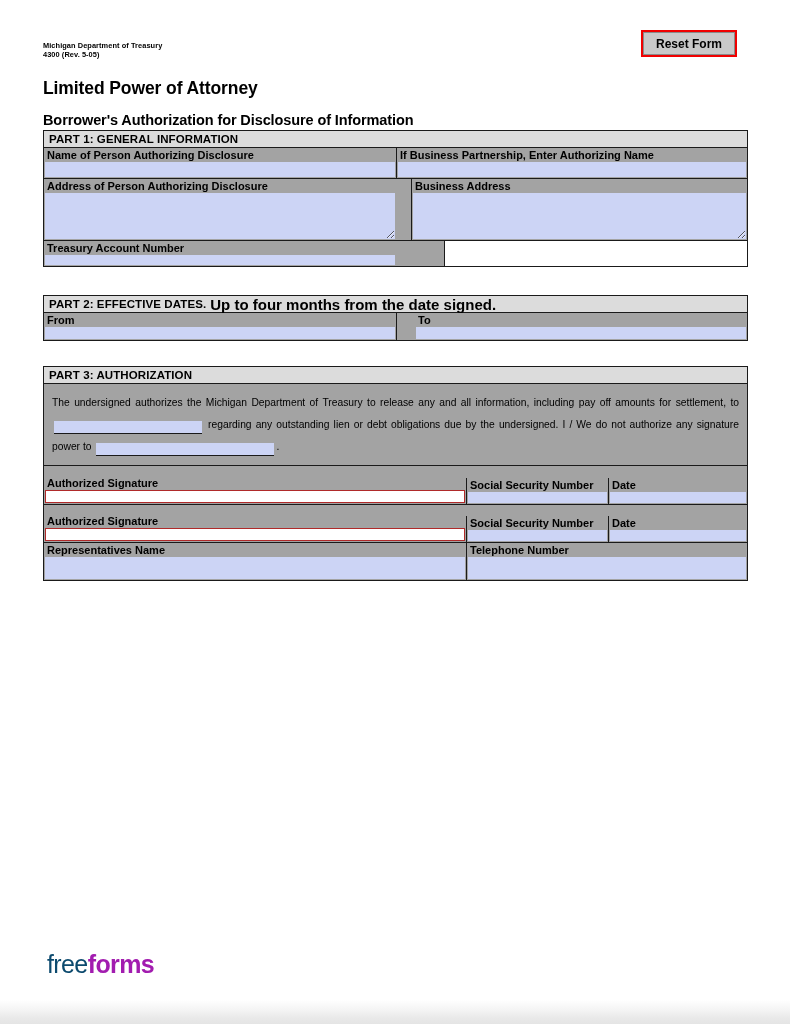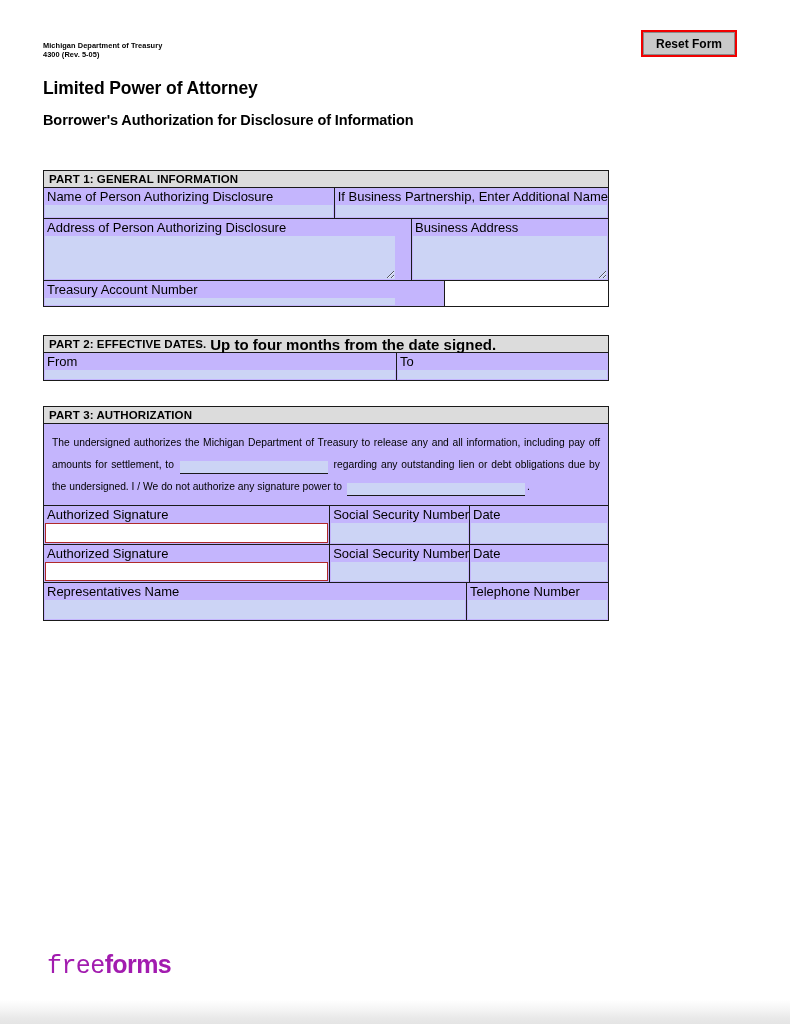--- a/index.html
+++ b/index.html
@@ -95,25 +95,24 @@
     top: 112px;
     font-size: 14.5px;
     font-weight: bold;
     letter-spacing: -0.1px;
   }
 
   
   .block {
     position: absolute;
     left: 43px;
-    width: 566px;
+    width: 705px;
     box-sizing: border-box;
     border: 1.5px solid #1a1a1a;
-    background: #c4b5fd;
-    margin-top: 40px;
+    background: #a3a3a3;
   }
   .section-header {
     background: #dcdcdc;
     border-bottom: 1.5px solid #1a1a1a;
     height: 17px;
     display: flex;
     align-items: center;
     padding-left: 5px;
     box-sizing: border-box;
   }
@@ -139,22 +138,22 @@
   .cell {
     box-sizing: border-box;
     position: relative;
     display: flex;
     flex-direction: column;
   }
   .cell + .cell {
     border-left: 1.5px solid #1a1a1a;
   }
   .cell .lbl {
-    font-size: 13px;
-    font-weight: normal;
+    font-size: 11px;
+    font-weight: bold;
     padding: 1px 0 0 3px;
     line-height: 1.2;
     white-space: nowrap;
   }
   .fld {
     background: #ccd4f5;
     border: none;
     outline: none;
     margin: 0 1px 1px 1px;
     flex: 1 1 auto;
@@ -171,21 +170,21 @@
   #part1 .row.r1 { height: 30px; }
   #part1 .row.r2 { height: 62px; gap: 15px; }
   #part1 .row.r3 { height: 26px; gap: 48px; }
   #part1 .c-left  { width: 352px; }
   #part1 .c-right { flex: 1 1 auto; }
 
   
   #part2 { top: 295px; }
   #part2 .row.r1 { height: 27px; }
   #part2 .c-left  { width: 352px; }
-  #part2 .c-right { flex: 1 1 auto; }
+  #part2 .c-right { flex: 1 1 auto; padding-left: 18px; }
 
   
   #part3 { top: 366px; }
   .para {
     padding: 8px 8px 7px 8px;
     font-size: 10.3px;
     line-height: 22px;
     text-align: justify;
     border-bottom: 1.5px solid #1a1a1a;
   }
@@ -201,21 +200,21 @@
     font-size: 10px;
     padding: 0 2px;
     box-sizing: border-box;
     margin: 0 2px;
     position: relative;
     top: 2px;
   }
   .inline-fld.w1 { width: 148px; }
   .inline-fld.w2 { width: 178px; }
 
-  .sig-row { height: 38px; }
+  .sig-row { height: 38px; align-items: flex-end; }
   .sig-row .c-sig   { width: 422px; }
   .sig-row .c-ssn   { width: 142px; }
   .sig-row .c-date  { flex: 1 1 auto; }
   .fld.signature {
     background: #ffffff;
     border: 1.4px solid #b02a2a;
     margin: 0 1px 1px 1px;
   }
   .rep-row { height: 38px; }
   .rep-row .c-rep  { width: 422px; }
@@ -224,21 +223,21 @@
   
   .footer-logo {
     position: absolute;
     left: 47px;
     top: 952px;
     font-size: 25px;
     font-weight: bold;
     letter-spacing: -0.6px;
     line-height: 1;
   }
-  .footer-logo .free  { color: #a21caf; font-weight: normal; font-family: Liberation Mono, monospace; }
+  .footer-logo .free  { color: #0c4a6e; font-weight: normal; }
   .footer-logo .forms { color: #a21caf; font-weight: bold; }
 </style>
 </head>
 <body>
 
 <div class="page">
 
   <div class="agency-block">
     <div class="agency-name">Michigan Department of Treasury</div>
     <div class="agency-rev">4300 (Rev. 5-05)</div>
@@ -255,21 +254,21 @@
     <div class="section-header">
       <span class="title">PART 1:  GENERAL INFORMATION</span>
     </div>
 
     <div class="row r1">
       <div class="cell c-left">
         <div class="lbl">Name of Person Authorizing Disclosure</div>
         <input class="fld" type="text" value="" style="">
       </div>
       <div class="cell c-right">
-        <div class="lbl">If Business Partnership, Enter Additional Name</div>
+        <div class="lbl">If Business Partnership, Enter Authorizing Name</div>
         <input class="fld" type="text" value="" style="">
       </div>
     </div>
 
     <div class="row r2">
       <div class="cell c-left">
         <div class="lbl">Address of Person Authorizing Disclosure</div>
         <textarea class="fld" style=""></textarea>
       </div>
       <div class="cell c-right">

